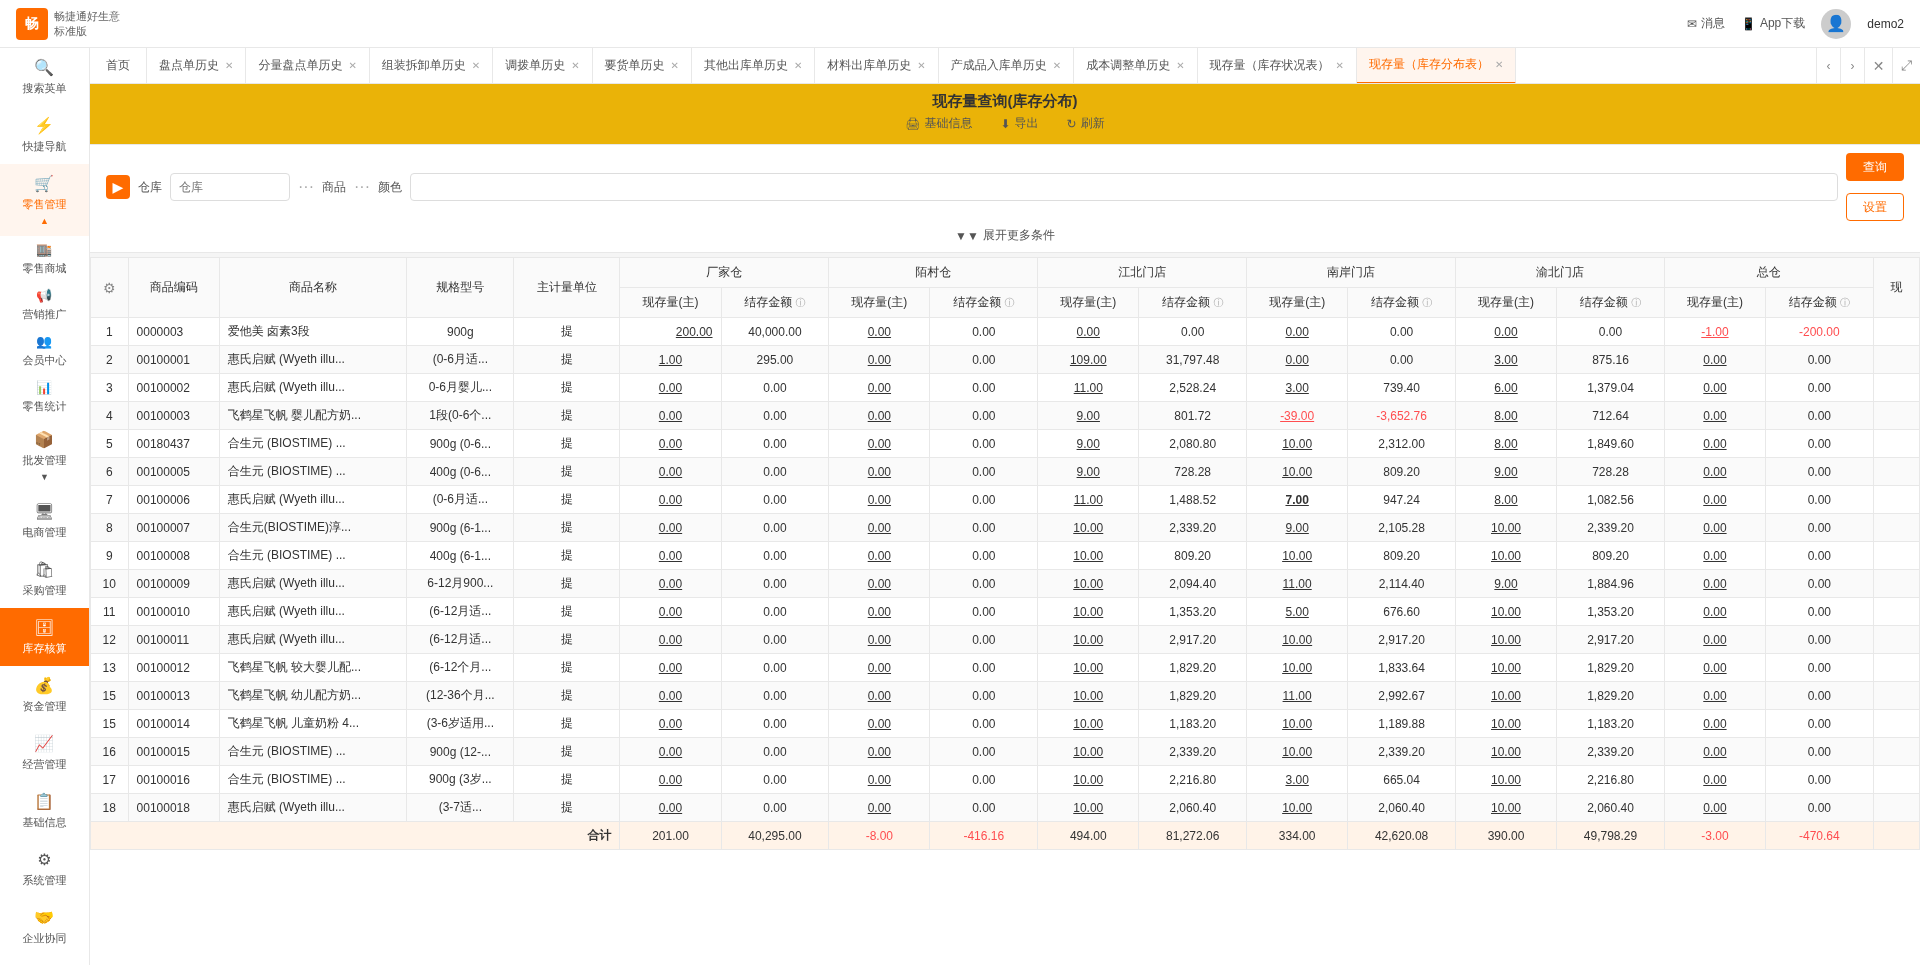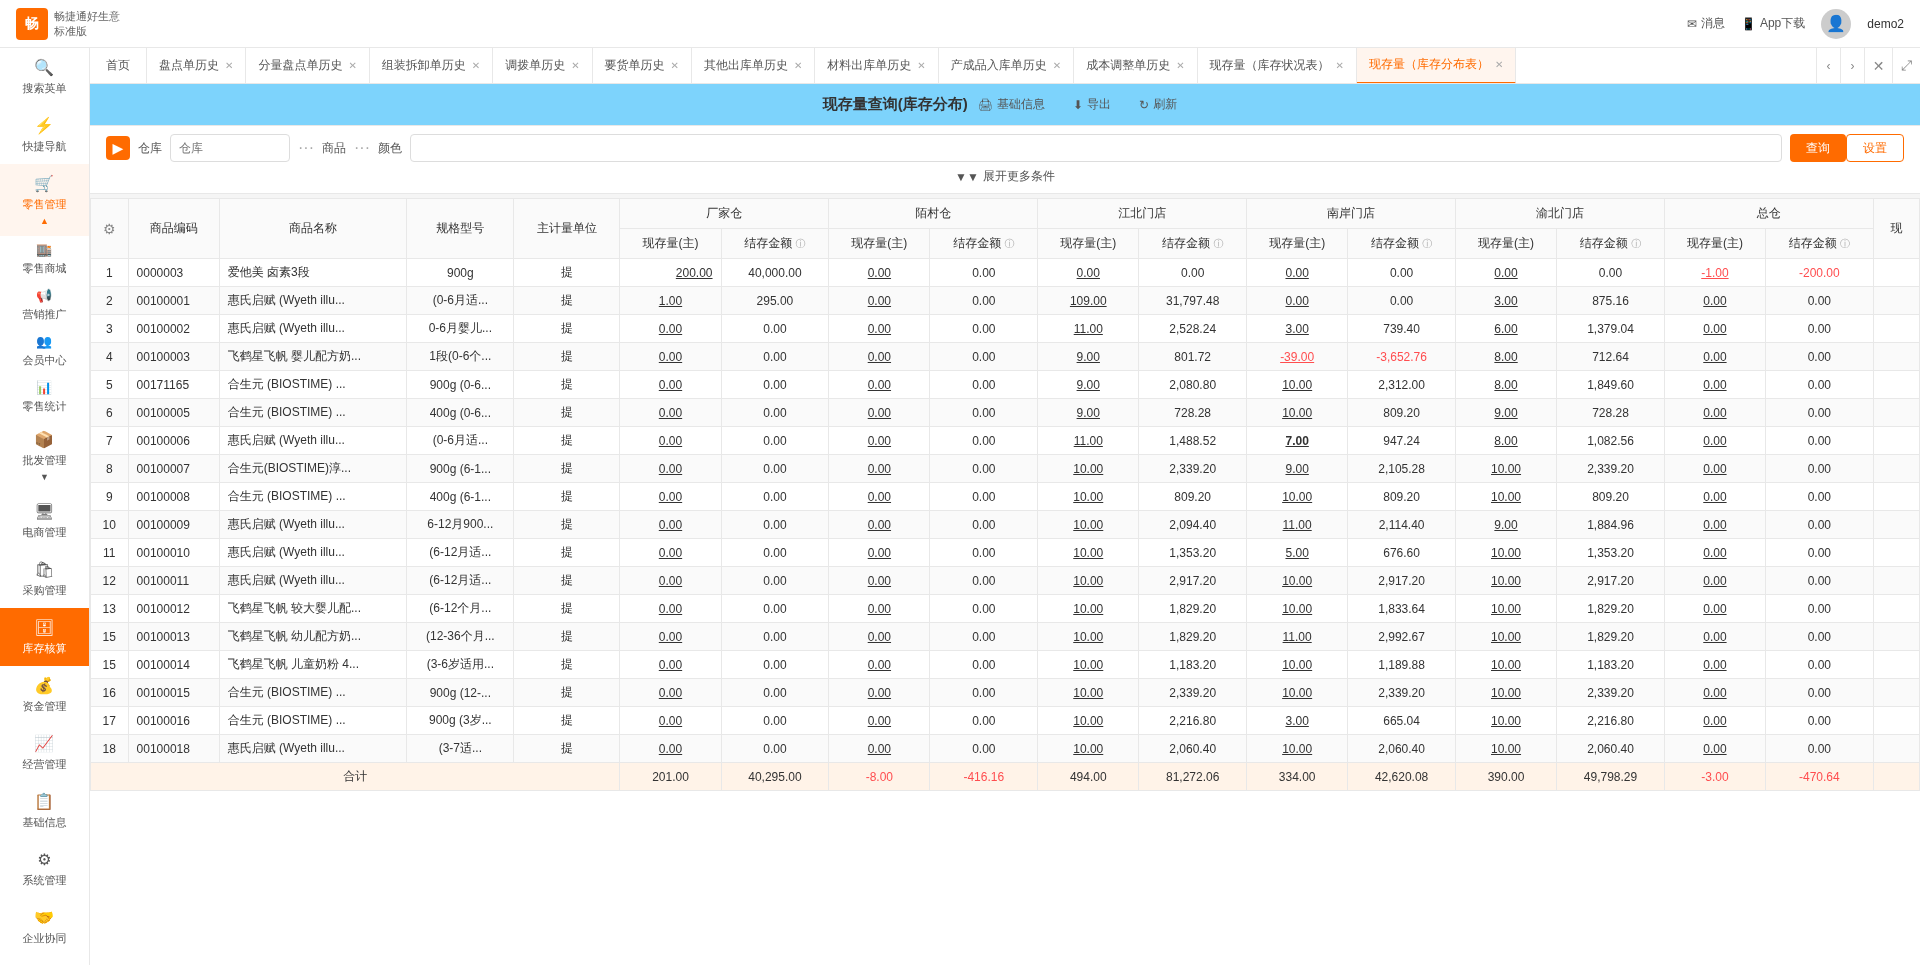--- a/index.html
+++ b/index.html
@@ -134,27 +134,28 @@
     
     .page-content {
       flex: 1;
       overflow: hidden;
       display: flex;
       flex-direction: column;
     }
 
     
     .page-header {
-      background: #7dd3fc;
+      background: #eab308;
       padding: 8px 16px;
       border-bottom: 1px solid #e8e8e8;
       display: flex;
       align-items: center;
-      justify-content: center;
+      justify-content: flex-end;
       flex-shrink: 0;
+      flex-direction: column;
     }
     .page-title { font-size: 15px; font-weight: bold; color: #333; }
     .page-actions { display: flex; align-items: center; gap: 8px; }
     .btn-action {
       display: flex; align-items: center; gap: 4px;
       padding: 4px 10px;
       border: none; background: none;
       cursor: pointer; color: #555; font-size: 12px;
     }
 
@@ -477,21 +478,21 @@
     <div class="filter-area">
       <div class="filter-row">
         <div class="filter-toggle">▶</div>
         <span class="filter-label">仓库</span>
         <input class="filter-input" style="width: 120px;" placeholder="仓库">
         <span class="filter-dots">···</span>
         <span class="filter-label">商品</span>
         <span class="filter-dots">···</span>
         <span class="filter-label">颜色</span>
         <input class="filter-color-input" style="width: 180px;">
-        <div style="display:flex;flex-direction:row;gap:0;">
+        <div style="display:flex;flex-direction:column;gap:12px;">
           <button class="btn-search">查询</button>
           <button class="btn-setting">设置</button>
         </div>
       </div>
       <div class="filter-expand">
         <span>▼▼</span>
         <span>展开更多条件</span>
       </div>
     </div>
 
@@ -605,21 +606,21 @@
               <td style="color: rgb(255, 77, 79); text-decoration: underline;">-39.00</td>
               <td style="color: rgb(255, 77, 79);">-3,652.76</td>
               <td style="text-decoration: underline;">8.00</td>
               <td>712.64</td>
               <td style="text-decoration: underline;">0.00</td>
               <td>0.00</td>
               <td></td>
             </tr>
             <tr>
               <td>5</td>
-              <td class="text-left">00171165</td>
+              <td class="text-left">00180437</td>
               <td class="text-left">合生元 (BIOSTIME) ...</td>
               <td>900g (0-6...</td>
               <td>提</td>
               <td style="text-decoration: underline;">0.00</td>
               <td>0.00</td>
               <td style="text-decoration: underline;">0.00</td>
               <td>0.00</td>
               <td style="text-decoration: underline;">9.00</td>
               <td>2,080.80</td>
               <td style="text-decoration: underline;">10.00</td>
@@ -884,21 +885,21 @@
               <td>2,060.40</td>
               <td style="text-decoration: underline;">10.00</td>
               <td>2,060.40</td>
               <td style="text-decoration: underline;">10.00</td>
               <td>2,060.40</td>
               <td style="text-decoration: underline;">0.00</td>
               <td>0.00</td>
               <td></td>
             </tr>
             <tr style="background: rgb(255, 243, 232); font-weight: 500;">
-              <td colspan="5" style="text-align: center; font-weight: 400;">合计</td>
+              <td colspan="5" style="text-align: right; font-weight: 700;">合计</td>
               <td>201.00</td>
               <td>40,295.00</td>
               <td style="color: rgb(255, 77, 79);">-8.00</td>
               <td style="color: rgb(255, 77, 79);">-416.16</td>
               <td>494.00</td>
               <td>81,272.06</td>
               <td>334.00</td>
               <td>42,620.08</td>
               <td>390.00</td>
               <td>49,798.29</td>

